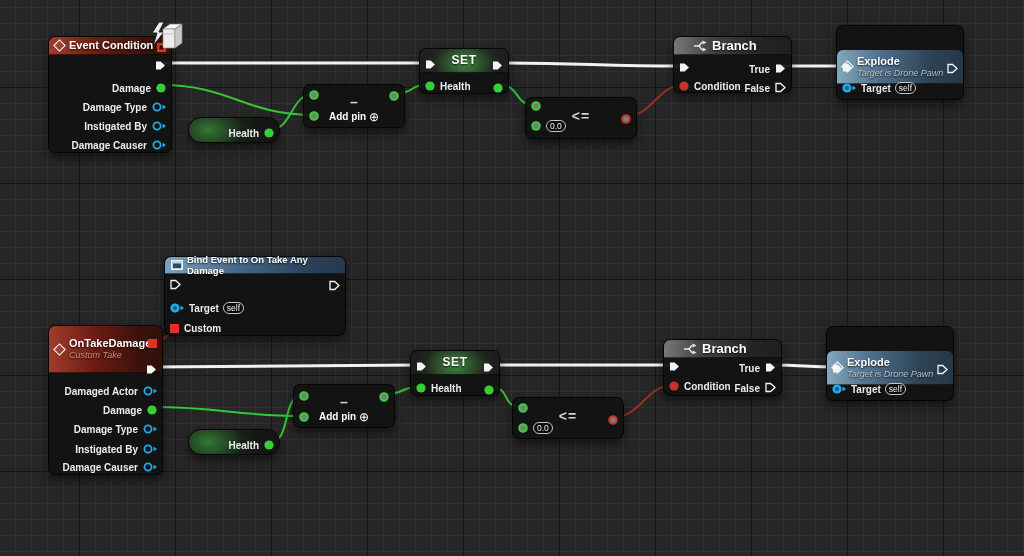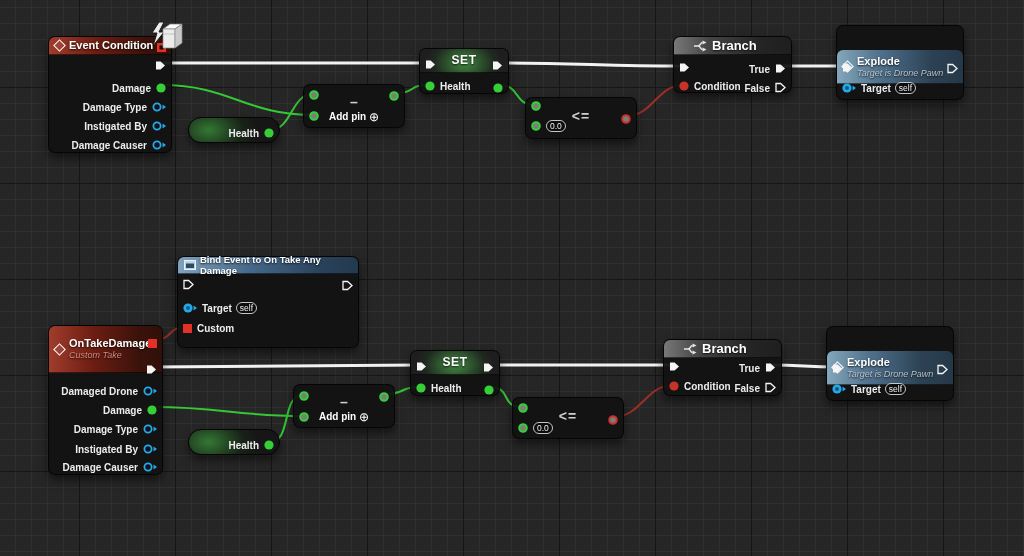--- a/index.html
+++ b/index.html
@@ -316,21 +316,21 @@
           <svg width="16" height="12">
             <circle cx="6" cy="6" r="4.6" fill="#27a8e8"></circle>
             <circle cx="6" cy="6" r="2" fill="#0e5f86"></circle>
             <path d="M11.5 3.4 L15 6 L11.5 8.6 Z" fill="#27a8e8"></path>
           </svg>
         </span>
         <span>Target</span>
         <span class="field rounded">self</span>
       </div>
     </div>
-    <div class="node node-bind" style="left: 177px; top: 256px; width: 182px; height: 92px;">
+    <div class="node node-bind" style="left: 164px; top: 256px; width: 182px; height: 80px;">
       <div class="header header-bind" style="height: 17px;">
         <span style="display: inline-flex;">
           <svg width="12" height="10" viewBox="0 0 12 10">
             <rect x="0.5" y="0.5" width="11" height="9" fill="#b8d4e6" stroke="#e8f2f8"></rect>
             <rect x="2" y="3.5" width="8" height="4.5" fill="#2e4a5e"></rect>
           </svg>
         </span>
         <div class="hcol">
           <span>Bind Event to On Take Any Damage</span>
         </div>
@@ -387,21 +387,21 @@
         </span>
       </div>
       <div class="pin-row right" style="top: 34px;">
         <span style="display: inline-flex;">
           <svg width="13" height="13" viewBox="0 0 13 13">
             <path d="M2 2.5 h4.6 L11 6.5 L6.6 10.5 H2 Z" fill="#f5f5f5"></path>
           </svg>
         </span>
       </div>
       <div class="pin-row right" style="top: 55px;">
-        <span>Damaged Drone</span>
+        <span>Damaged Actor</span>
         <span style="display: inline-flex;">
           <svg width="16" height="12">
             <circle cx="6" cy="6" r="3.6" fill="#0f141a" stroke="#27a8e8" stroke-width="1.8"></circle>
             <path d="M11.5 3.4 L15 6 L11.5 8.6 Z" fill="#27a8e8"></path>
           </svg>
         </span>
       </div>
       <div class="pin-row right" style="top: 74px;">
         <span>Damage</span>
         <span style="display: inline-flex;">

